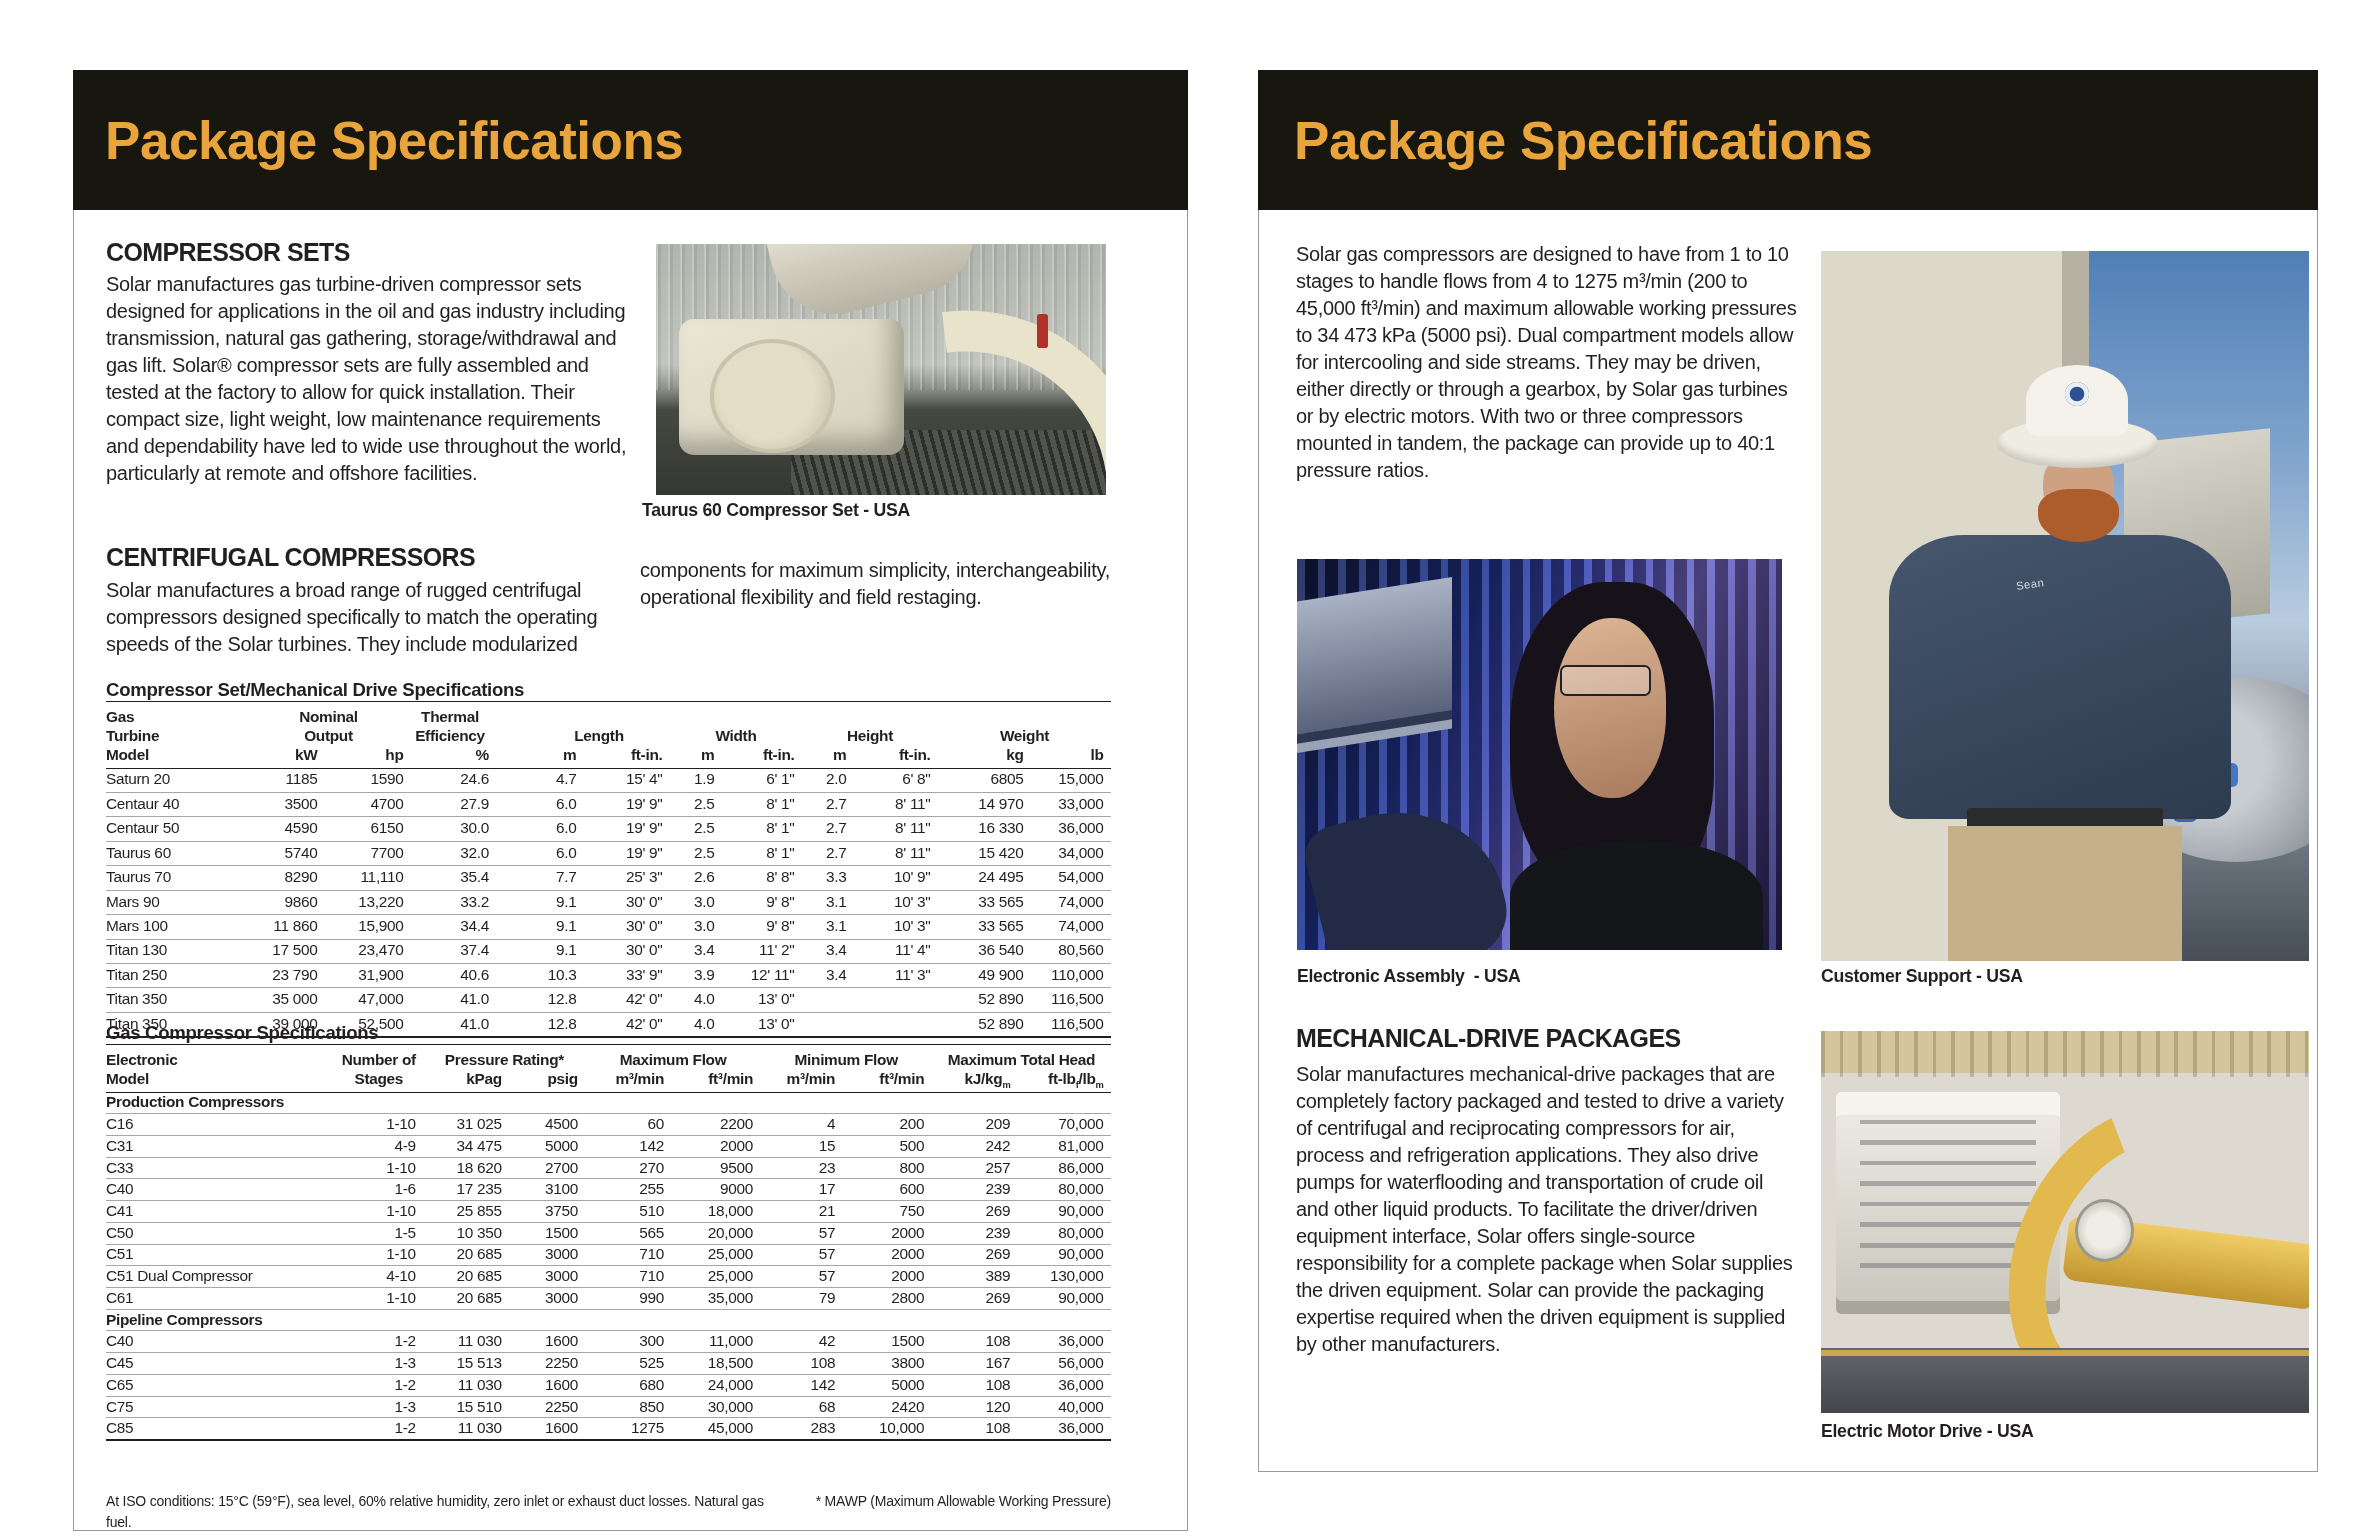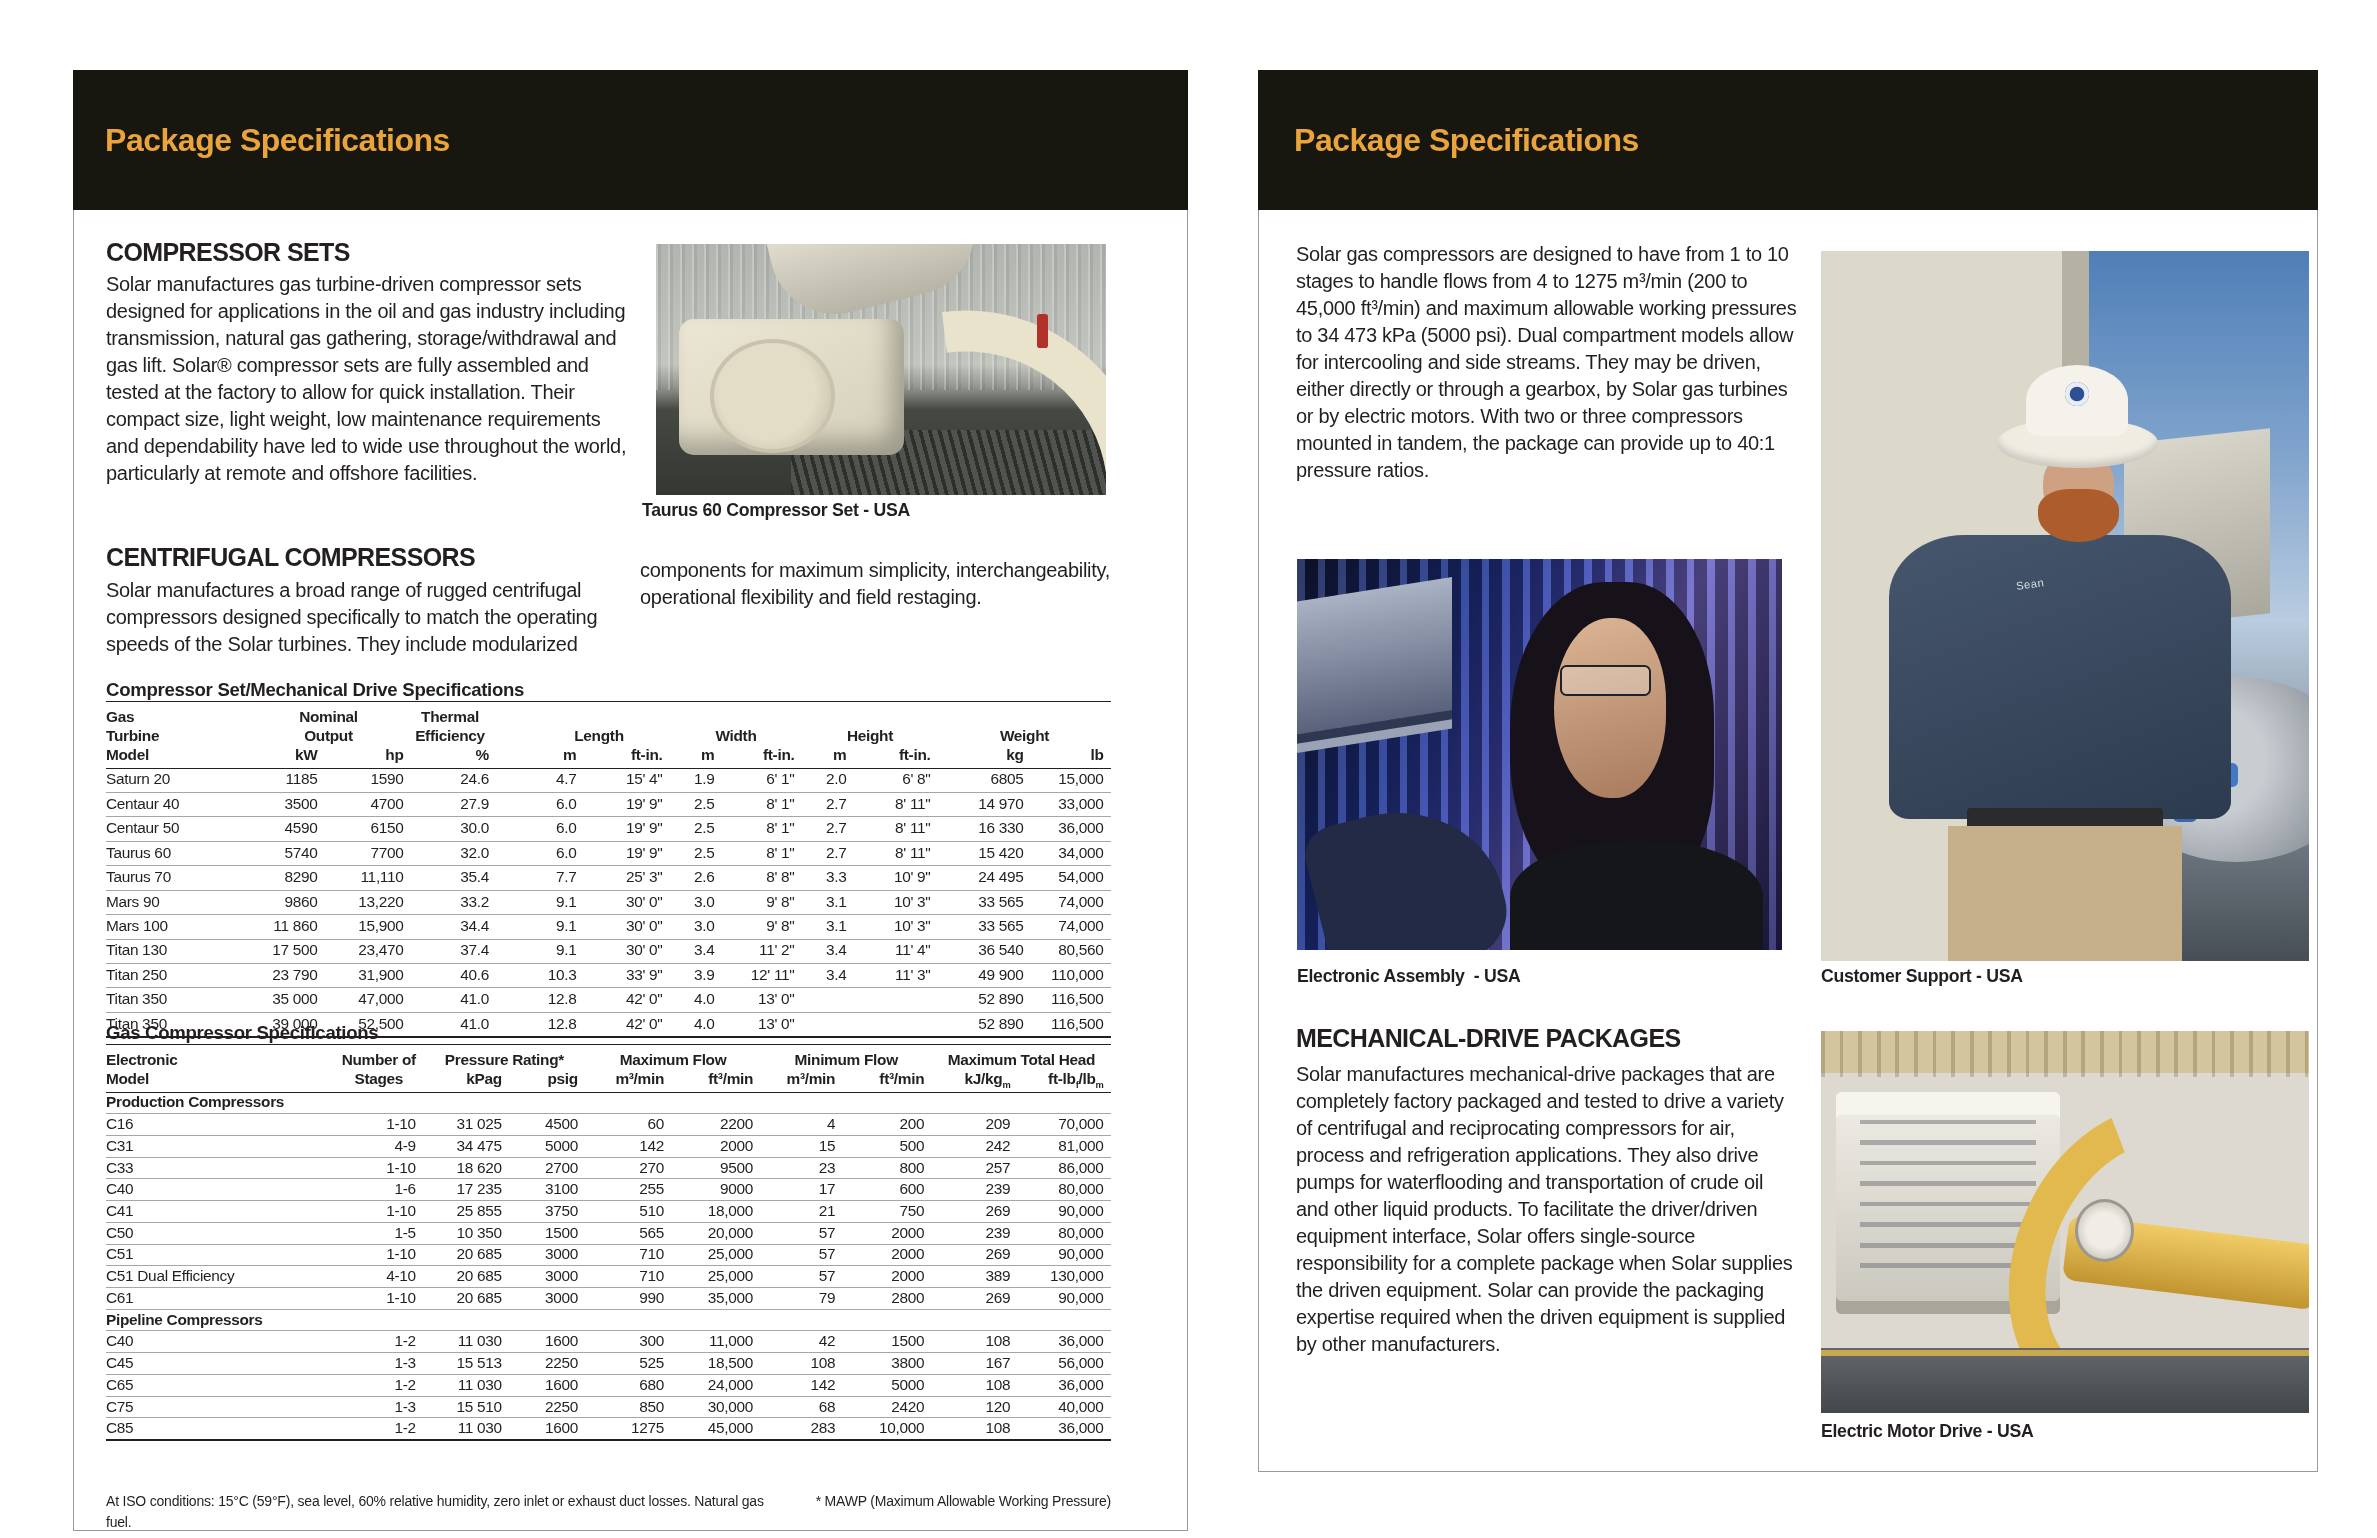--- a/index.html
+++ b/index.html
@@ -4,21 +4,21 @@
 <style>
   html,body{margin:0;padding:0;background:#ffffff;}
   .canvas{position:relative;width:2377px;height:1538px;background:#ffffff;
           font-family:"Liberation Sans",sans-serif;color:#231f20;overflow:hidden;}
   .abs{position:absolute;}
   .page{position:absolute;background:#fff;border:0.9px solid #9a9a9a;}
   .page-left{left:73px;top:70px;width:1113px;height:1459px;}
   .page-right{left:1258px;top:70px;width:1058px;height:1400px;}
   .page-header{position:absolute;top:-0.9px;left:-0.9px;right:-0.9px;height:140px;background:#17160f;
                display:flex;align-items:center;}
-  .page-header .title{color:#e9a43b;font-size:32px;font-weight:bold;letter-spacing:-0.5px;margin:0;}
+  .page-header .title{color:#e9a43b;font-size:53px;font-weight:bold;letter-spacing:-0.5px;margin:0;}
   .pad-l34{padding-left:32px;} .pad-l39{padding-left:36px;}
   .h2{font-weight:bold;font-size:25px;letter-spacing:-0.6px;}
   .body-text{font-size:20px;line-height:27px;letter-spacing:-0.3px;}
   .tbl-title{font-weight:bold;font-size:18.6px;letter-spacing:-0.3px;}
   .caption{font-weight:bold;font-size:17.7px;letter-spacing:-0.3px;white-space:pre-wrap;}
   .footnote{font-size:14px;letter-spacing:-0.2px;line-height:21.4px;}
 
   table.spec{border-collapse:collapse;table-layout:fixed;width:1005px;font-size:15.4px;letter-spacing:-0.3px;}
   .spec th{font-weight:bold;text-align:left;padding:0.9px 7.5px 0.9px 0;line-height:1.12;vertical-align:bottom;}
   .spec th.ctr{text-align:center;padding-right:0;}
@@ -470,21 +470,21 @@
             <td class="num">20 685</td>
             <td class="num">3000</td>
             <td class="num">710</td>
             <td class="num">25,000</td>
             <td class="num">57</td>
             <td class="num">2000</td>
             <td class="num">269</td>
             <td class="num">90,000</td>
           </tr>
           <tr>
-            <td>C51 Dual Efficiency</td>
+            <td>C51 Dual Compressor</td>
             <td class="num">4-10</td>
             <td class="num">20 685</td>
             <td class="num">3000</td>
             <td class="num">710</td>
             <td class="num">25,000</td>
             <td class="num">57</td>
             <td class="num">2000</td>
             <td class="num">389</td>
             <td class="num">130,000</td>
           </tr>

